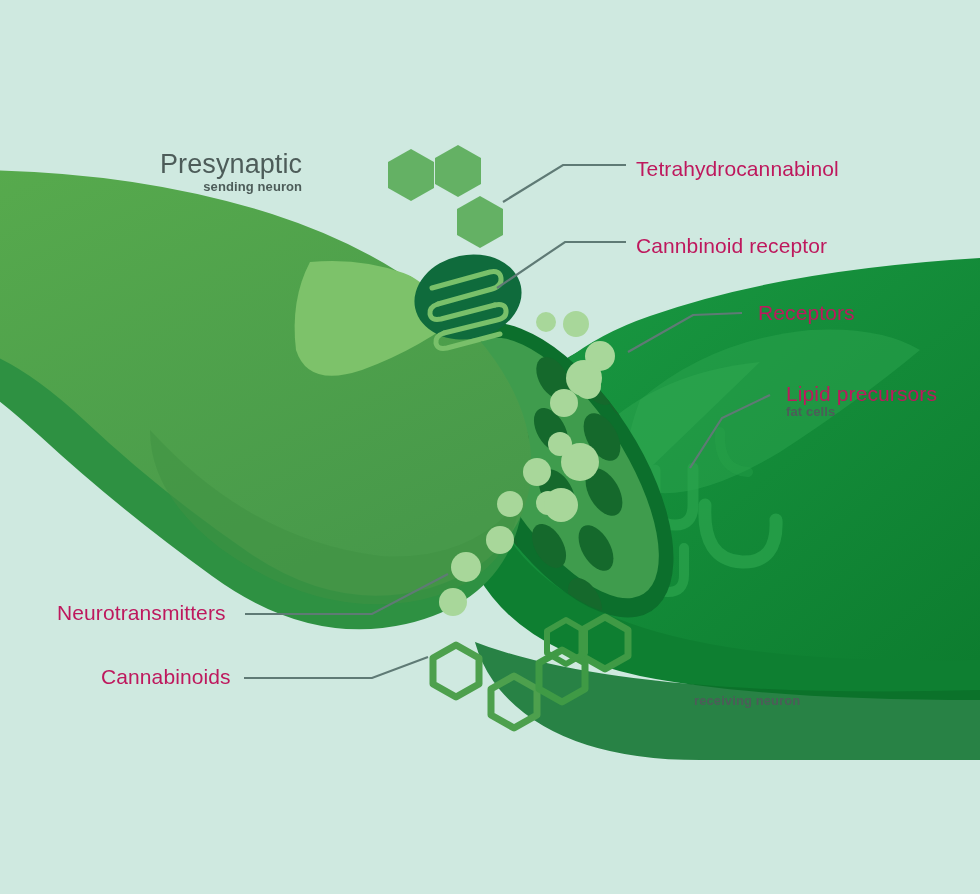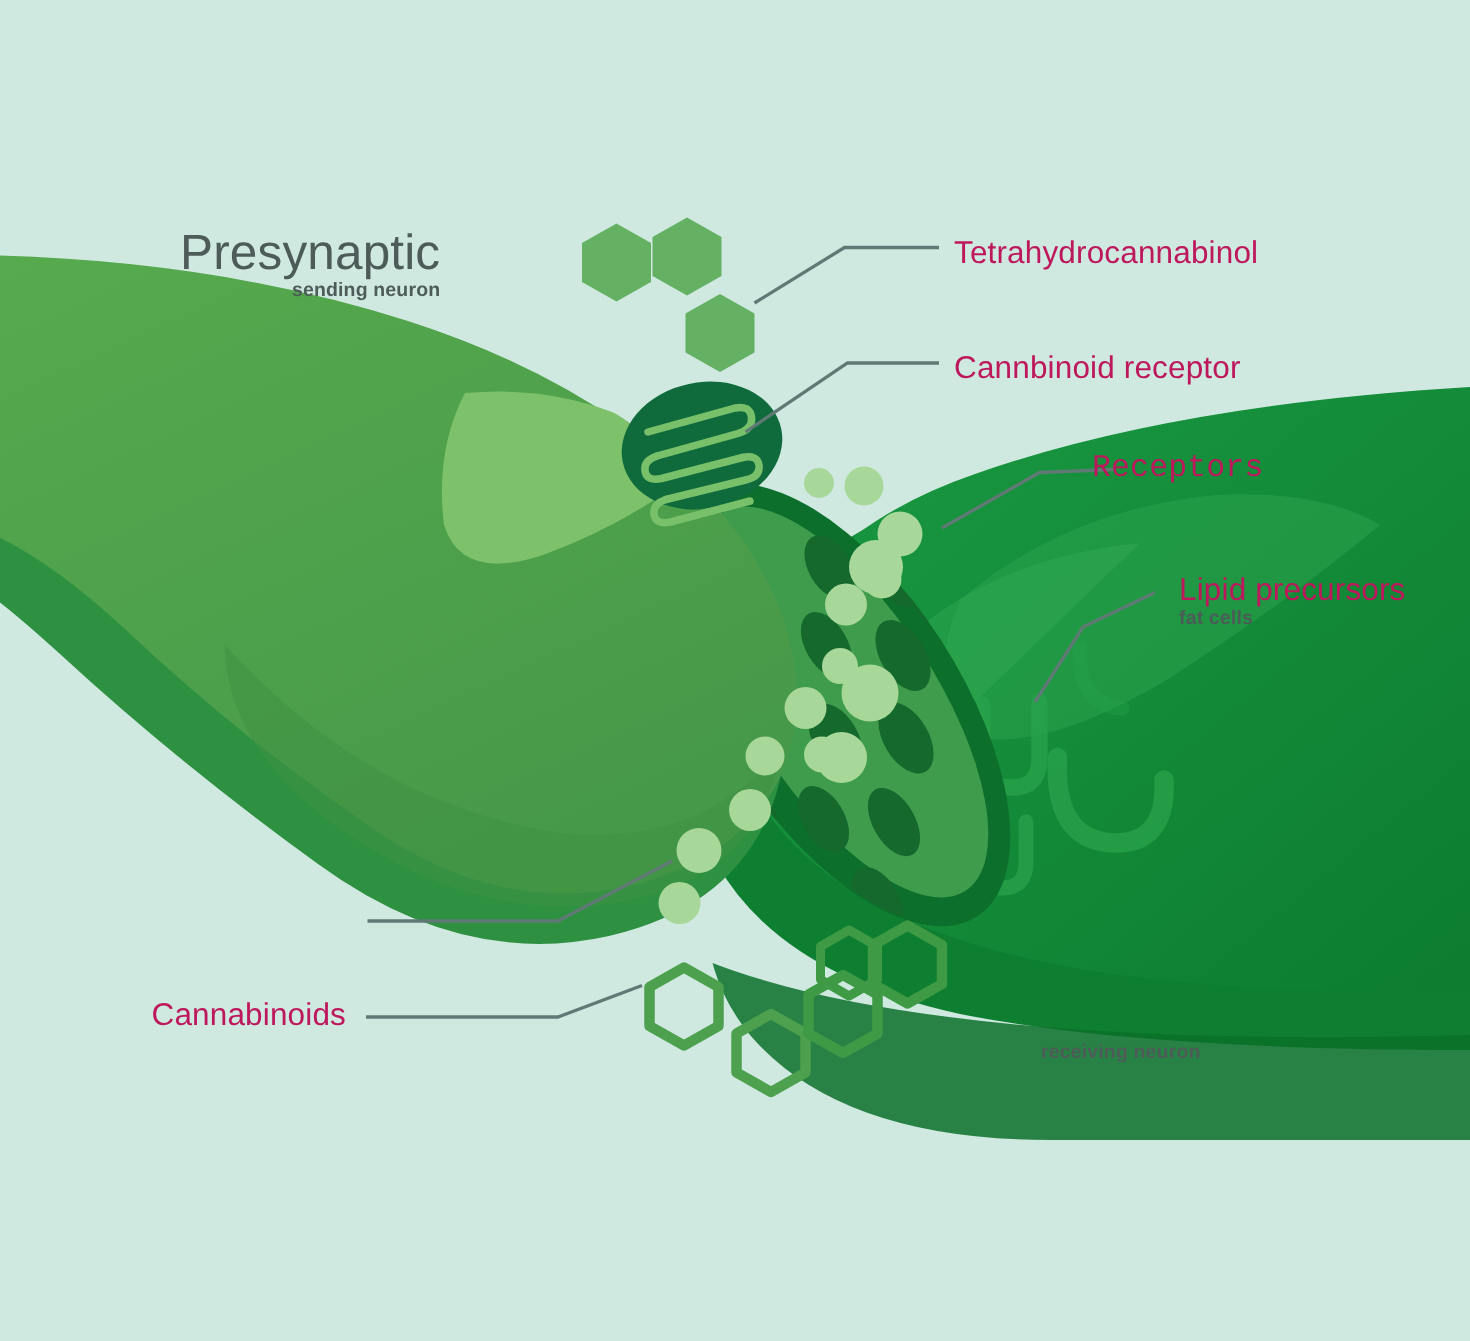--- a/index.html
+++ b/index.html
@@ -28,22 +28,23 @@
     pointer-events: auto;
   }
   .label-main {
     font-size: 21px;
     font-weight: 400;
     color: #be185d;
     letter-spacing: 0.1px;
     line-height: 1.1;
   }
   .label-main.big {
-    font-size: 33px;
+    font-size: 27px;
     color: #4d5c59;
+    margin-left: 40px;
   }
   .label-sub {
     font-size: 13px;
     font-weight: bold;
     color: #4d5c59;
     letter-spacing: 0.1px;
     line-height: 1.1;
   }
   .sub-left { text-align: right; }
   .sub-center { text-align: left; }
@@ -229,29 +230,32 @@
   </div>
 
   <div class="label-group" style="left:636px; top:157px;">
     <div class="label-main">Tetrahydrocannabinol</div>
   </div>
 
   <div class="label-group" style="left:636px; top:234px;">
     <div class="label-main">Cannbinoid receptor</div>
   </div>
 
-  <div class="label-group" style="left:728px; top:301px;font-family:Liberation Mono, monospace;">
+  <div class="label-group" style="left:758px; top:301px;">
     <div class="label-main">Receptors</div>
   </div>
 
   <div class="label-group" style="left:786px; top:382px;">
     <div class="label-main">Lipid precursors</div>
     <div class="label-sub sub-center">fat cells</div>
   </div>
 
+  <div class="label-group" style="left:57px; top:601px;">
+    <div class="label-main">Neurotransmitters</div>
+  </div>
 
   <div class="label-group" style="left:101px; top:665px;">
     <div class="label-main">Cannabinoids</div>
   </div>
 
   <div class="label-group" style="left:694px; top:694px;">
     <div class="label-sub sub-center">receiving neuron</div>
   </div>
 
 </div>

